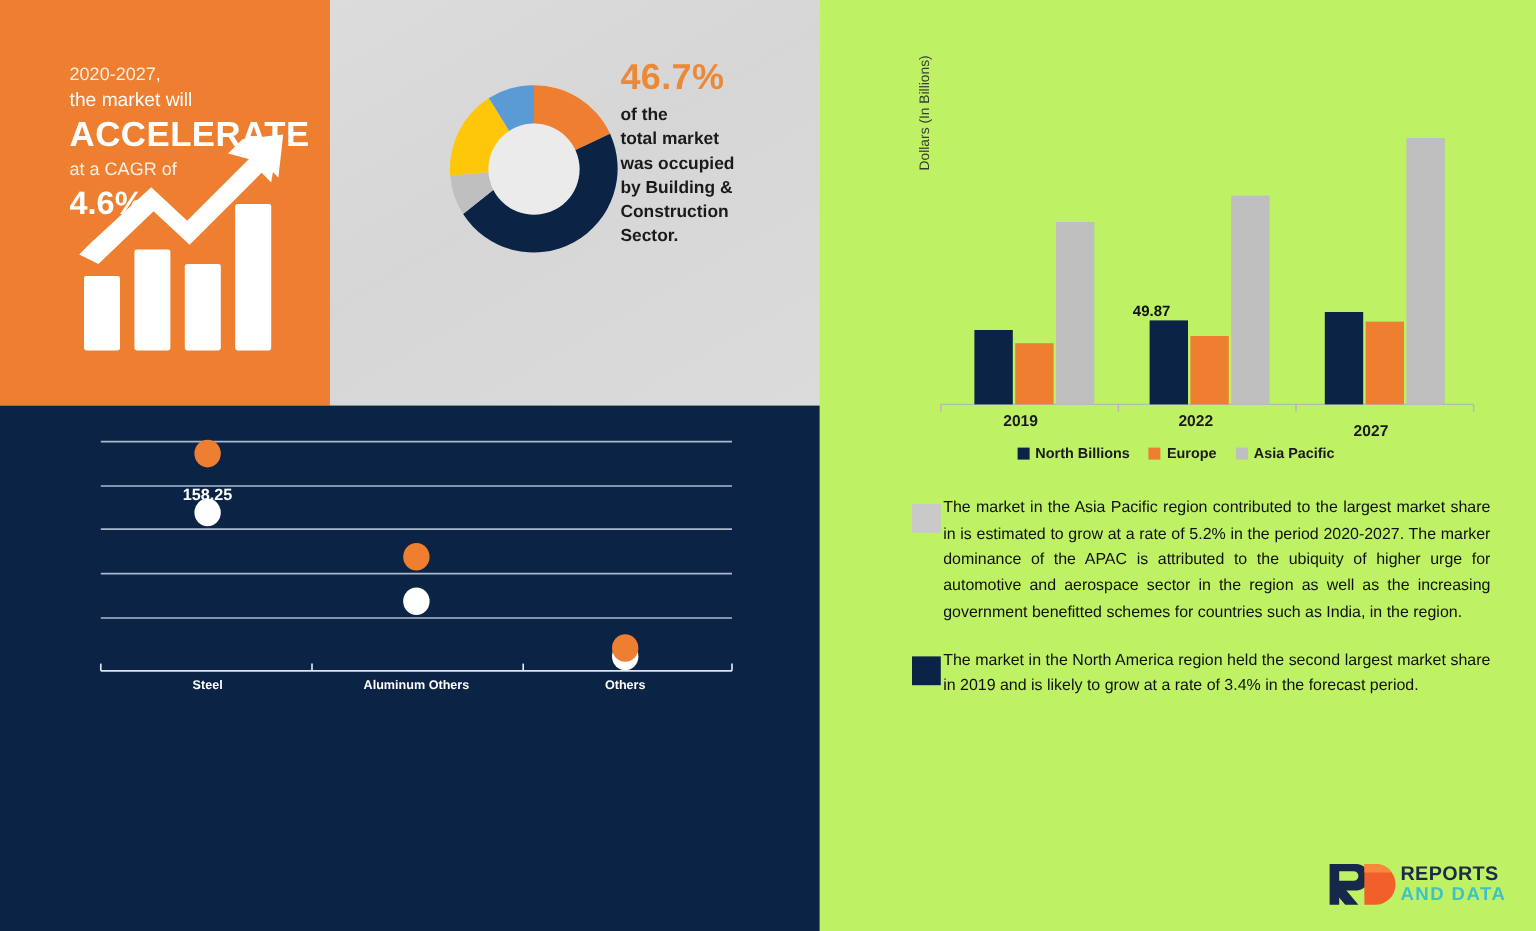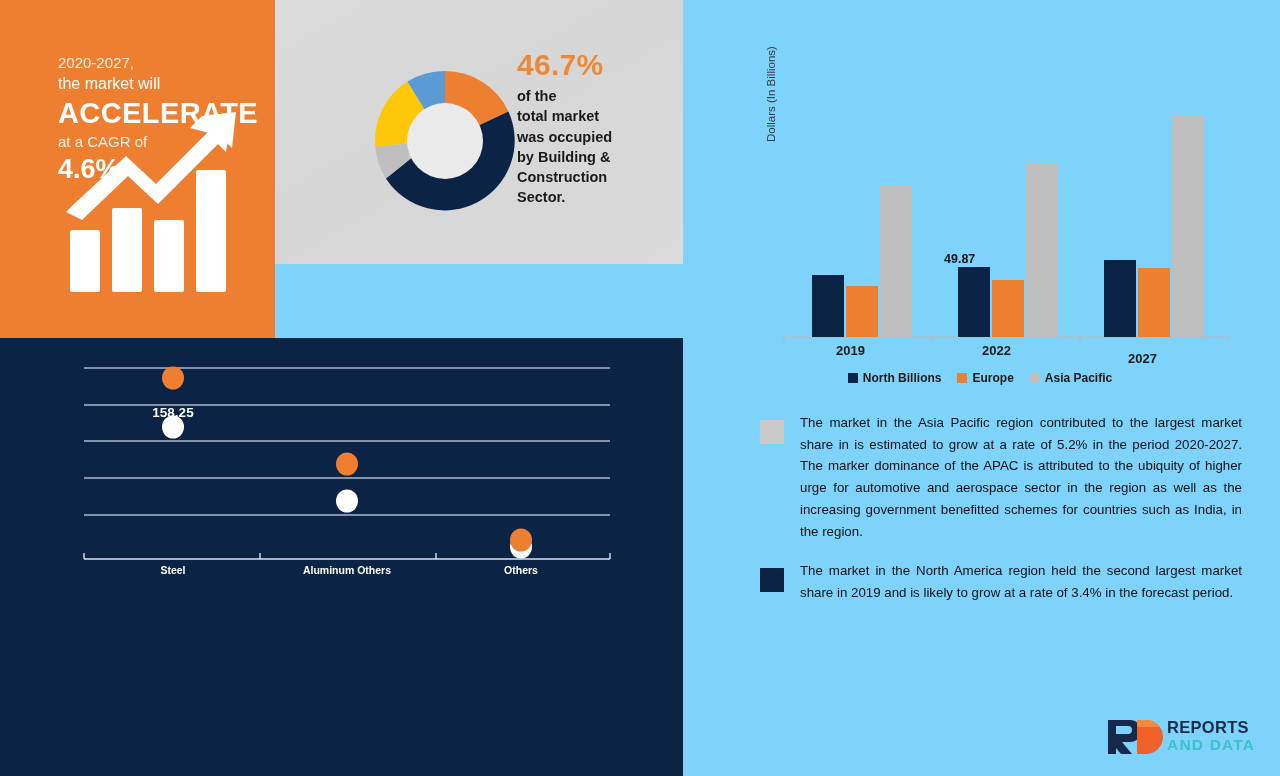--- a/index.html
+++ b/index.html
@@ -1,30 +1,30 @@
 <!DOCTYPE html>
 <html><head>
 <meta charset="utf-8">
 <style>
   html,body{margin:0;padding:0;background:#fff;}
   body{width:1280px;height:776px;font-family:"Liberation Sans",sans-serif;overflow:hidden;}
-  .stage{position:relative;width:1280px;height:776px;background:#7dd3fc;}
+  .stage{position:relative;width:1280px;height:776px;background:#bef264;}
 
   
   .panel-orange{position:absolute;left:0;top:0;width:275px;height:338px;background:#ee7f31;overflow:hidden;}
   .oz{position:absolute;left:58px;top:52px;color:#fff;}
   .oz .l1{font-size:15px;line-height:21px;color:#fdf0e6;}
   .oz .l2{font-size:16px;line-height:22px;color:#fff;}
   .oz .l3{font-size:29px;font-weight:bold;line-height:36px;letter-spacing:.4px;color:#fff;}
   .oz .l4{font-size:15px;line-height:22px;color:#fdf0e6;}
   .oz .l5{font-size:27px;font-weight:bold;line-height:32px;color:#fff;}
   .growth{position:absolute;left:52px;top:108px;width:200px;height:185px;}
 
   
-  .panel-gray{position:absolute;left:275px;top:0;width:408px;height:264px;
+  .panel-gray{position:absolute;left:275px;top:0;width:408px;height:338px;
        background:linear-gradient(150deg,#dcdcdc 0%,#d6d6d6 45%,#dbdbdb 100%);overflow:hidden;}
   .donut{position:absolute;left:75px;top:46px;width:190px;height:190px;}
   .pct-box{position:absolute;left:242px;top:48px;width:160px;}
   .pct-num{font-size:30px;font-weight:bold;color:#ed8936;line-height:34px;letter-spacing:.3px;}
   .pct-txt{font-size:14.5px;font-weight:bold;color:#1a1a1a;line-height:20.3px;margin-top:4px;}
   .gray-note{position:absolute;left:58px;top:232px;width:290px;font-size:14.5px;color:#1f1f1f;
        line-height:22px;text-align:justify;}
 
   
   .panel-navy{position:absolute;left:0;top:338px;width:683px;height:438px;background:#0b2345;overflow:hidden;}
@@ -36,21 +36,21 @@
        transform:rotate(-90deg);transform-origin:0 0;white-space:nowrap;}
   .bar-legend{position:absolute;left:700px;top:371px;width:560px;text-align:center;
        font-size:12px;font-weight:bold;color:#1a1a1a;}
   .bl-sw{display:inline-block;width:10px;height:10px;vertical-align:-1px;margin-right:5px;}
   .bl-gap{display:inline-block;width:16px;}
   .bar-val{position:absolute;font-size:12.5px;font-weight:bold;color:#111;}
   .xtick{position:absolute;font-size:13px;font-weight:bold;color:#1a1a1a;}
 
   
   .notes{position:absolute;left:760px;top:412px;width:482px;}
-  .note{display:flex;gap:16px;margin-bottom:18px;}
+  .note{display:flex;gap:2px;margin-bottom:18px;}
   .note-sw{flex:0 0 auto;width:24px;height:24px;margin-top:8px;}
   .note-tx{font-size:13.3px;color:#111;line-height:21.7px;text-align:justify;}
 
   
   .logo{position:absolute;left:1104px;top:712px;width:150px;height:46px;}
 </style>
 </head>
 <body>
 
 <div class="stage">

